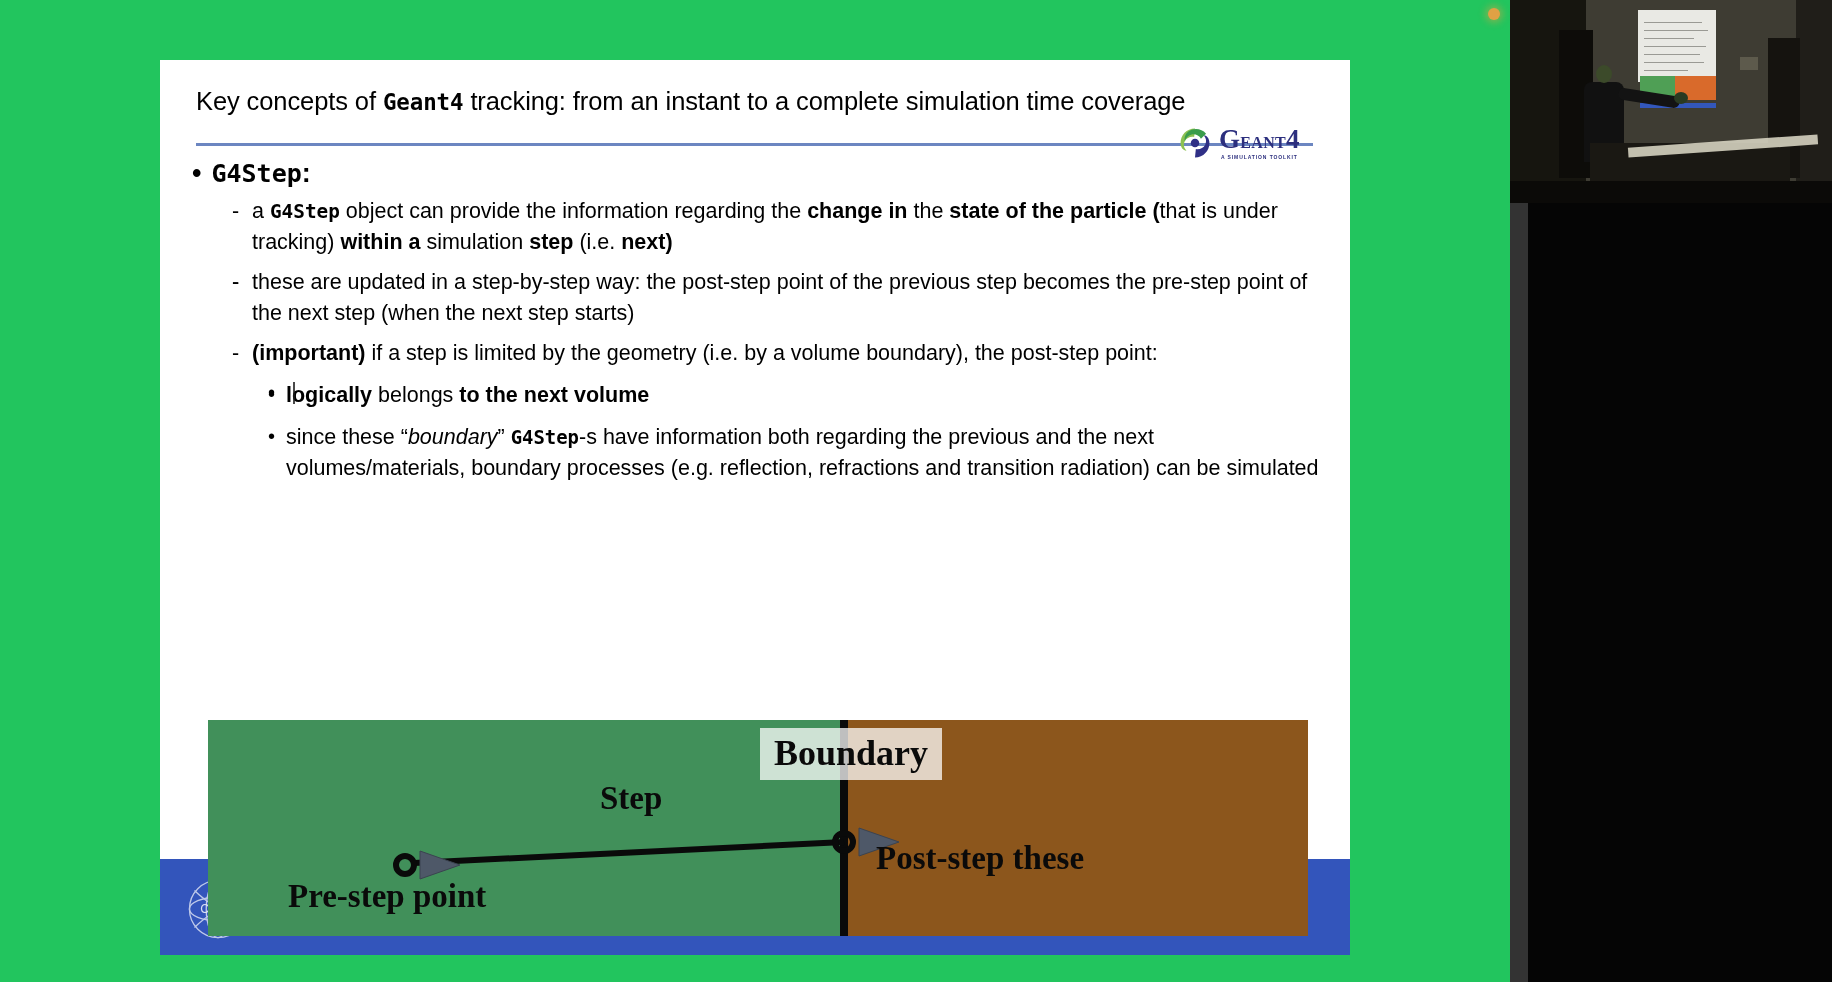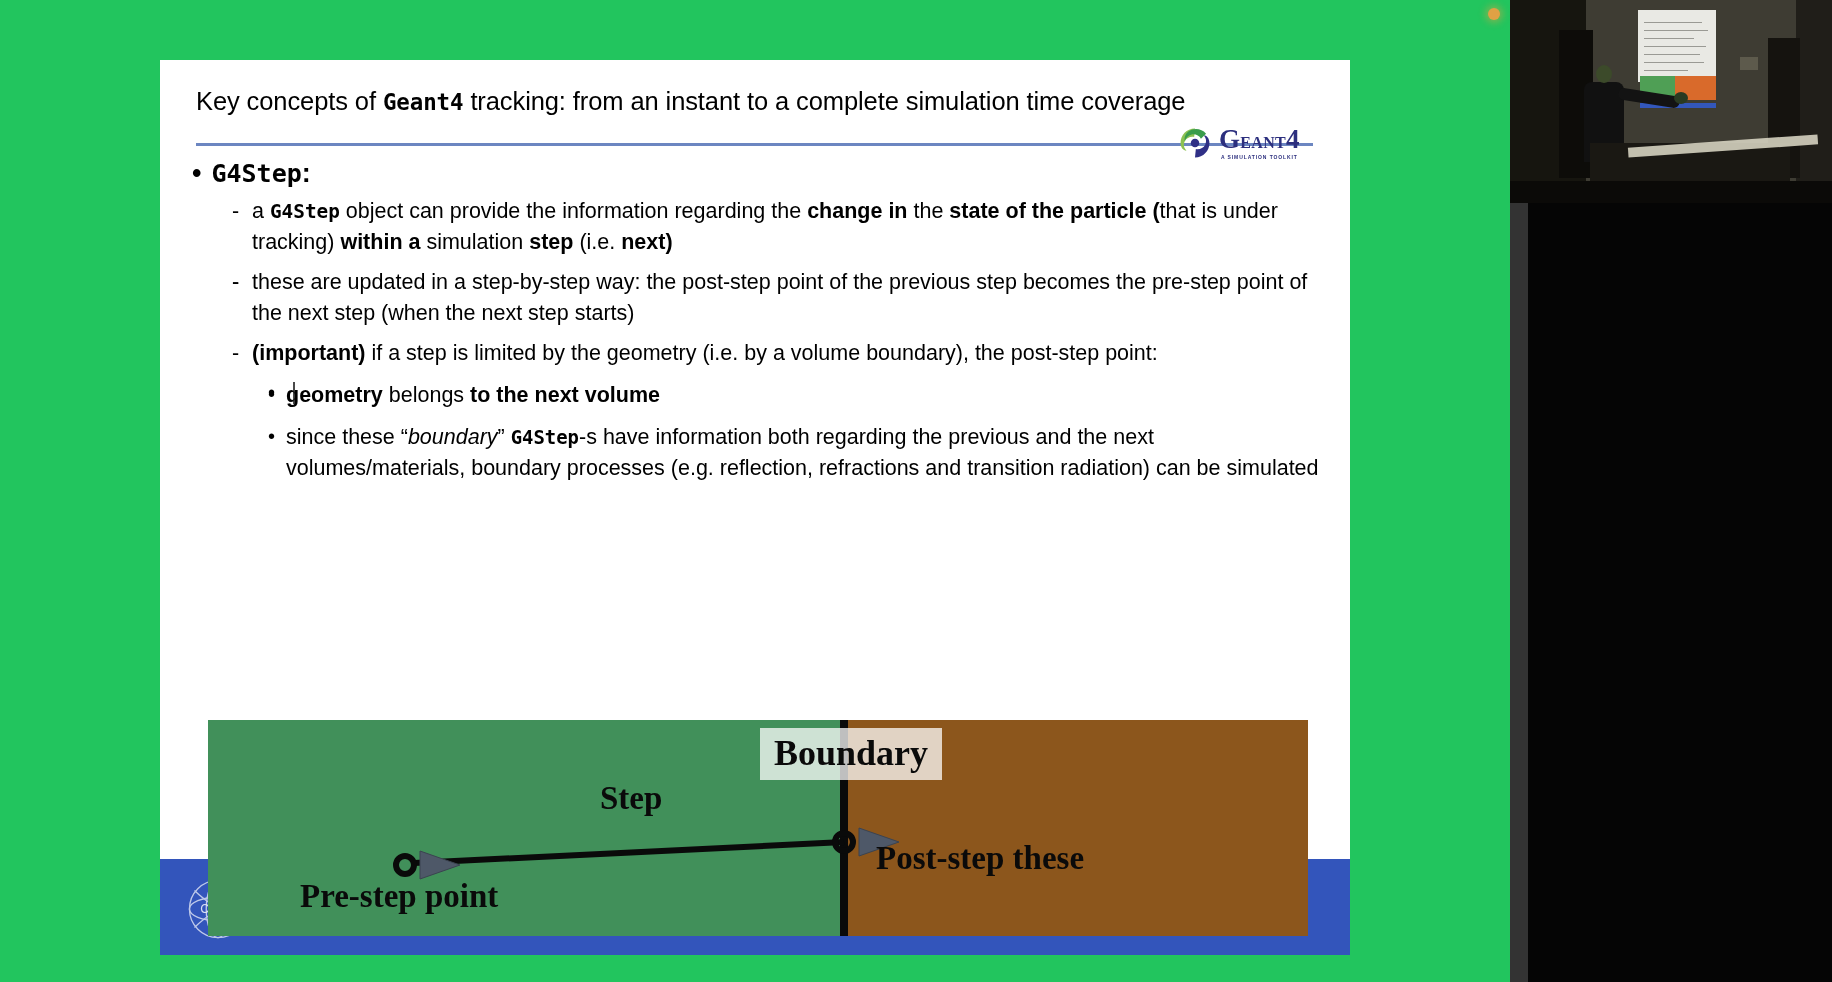--- a/index.html
+++ b/index.html
@@ -187,21 +187,21 @@
     color: #0a0a0a;
     white-space: nowrap;
   }
   #lbl-boundary {
     left: 552px; top: 8px;
     font-size: 36px;
     background: rgba(255,255,255,0.74);
     padding: 4px 14px 6px 14px;
   }
   #lbl-step  { left: 392px; top: 60px; font-size: 33px; }
-  #lbl-pre   { left: 92px;  top: 158px; font-size: 33px; }
+  #lbl-pre   { left: 80px;  top: 158px; font-size: 33px; }
   #lbl-post  { left: 668px; top: 120px; font-size: 33px; }
 
   
   #slide-footer {
     position: absolute;
     left: 0; bottom: 0;
     width: 100%; height: 96px;
     background: #3355bb;
   }
   #cern-logo {
@@ -341,21 +341,21 @@
           <span class="dash">-</span>
           <span class="txt"><b>(important)</b> if a step is limited by the geometry (i.e. by a volume boundary), the post-step point:</span>
         </div>
 
         <div class="b3">
           <span class="dot">•</span>
         </div>
 
         <div class="b3">
           <span class="dot">•</span>
-          <span class="txt"><b>geometry</b> belongs <b>to the next volume</b></span>
+          <span class="txt"><b>logically</b> belongs <b>to the next volume</b></span>
           <span class="caret" style="left:27px;top:2px;"></span>
         </div>
 
         <div class="b3">
           <span class="dot">•</span>
           <span class="txt">since these “<i>boundary</i>” <span class="mono">G4Step</span>-s have information both regarding the previous and the next volumes/materials, boundary processes (e.g. reflection, refractions and transition radiation) can be simulated</span>
         </div>
 
       </div>
 

